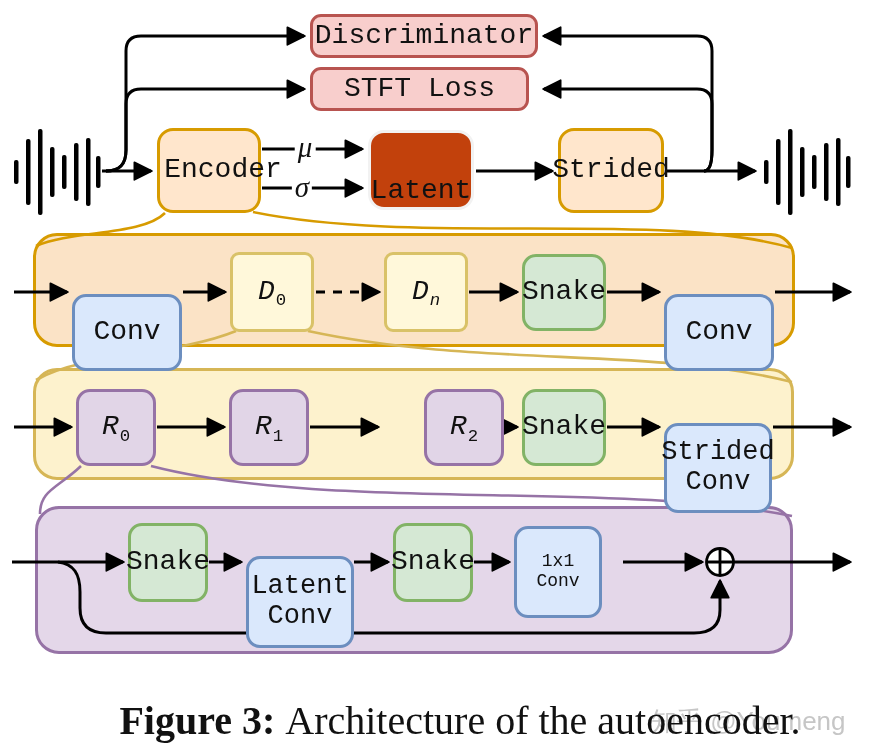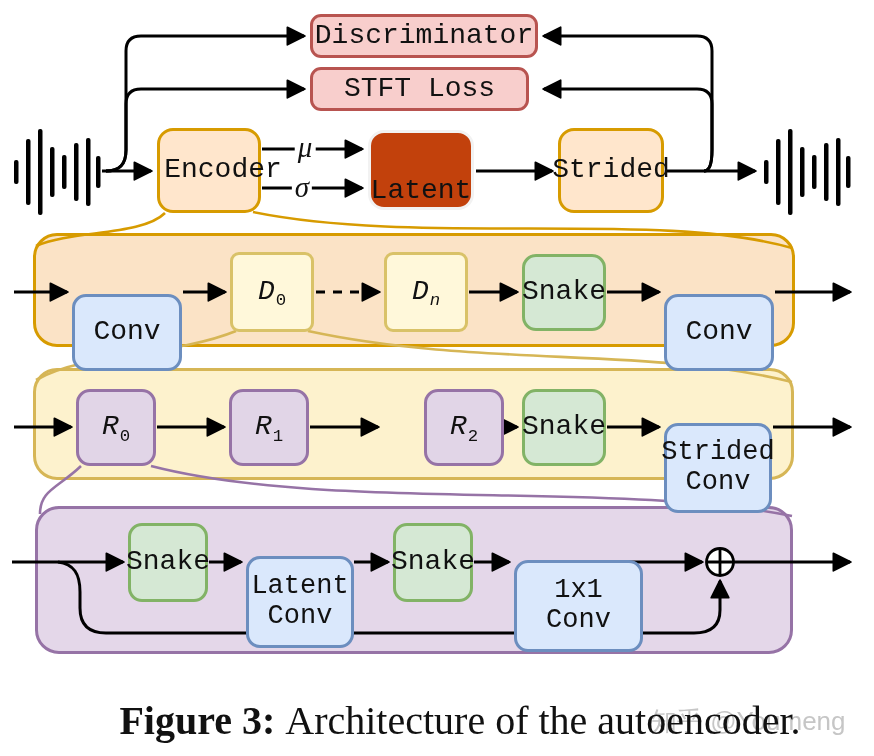--- a/index.html
+++ b/index.html
@@ -184,21 +184,21 @@
   <div class="box b-green" style="left:128px;top:523px;width:80px;height:79px;">
     <span>Snake</span>
   </div>
   <div class="box b-blue" style="left:246px;top:516px;width:108px;height:92px;font-size:27px;">
     <span><span>Latent</span><br>
     <span>Conv</span></span>
   </div>
   <div class="box b-green" style="left:393px;top:523px;width:80px;height:79px;">
     <span>Snake</span>
   </div>
-  <div class="box b-blue" style="left:514px;top:520px;width:129px;height:92px;font-size:27px;">
+  <div class="box b-blue" style="left:514px;top:486px;width:88px;height:92px;font-size:18px;">
     <span><span>1x1</span><br>
     <span>Conv</span></span>
   </div>
 
   <div class="watermark">知乎 @Youmeng</div>
 
   <div class="caption">
     <span class="cap-bold"><span>Figure 3</span><span>:</span></span><span class="cap-text">Architecture of the autoencoder.</span>
   </div>
 

